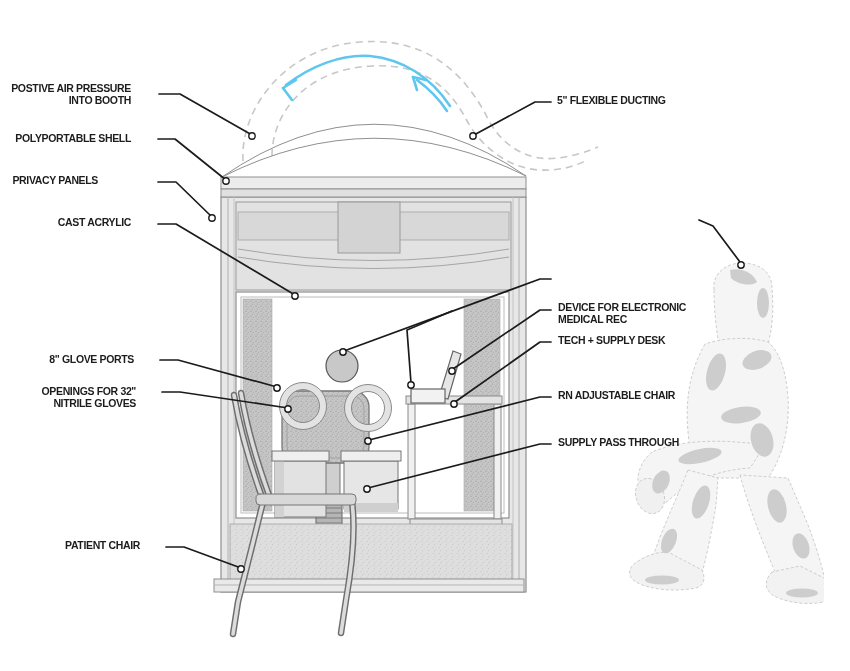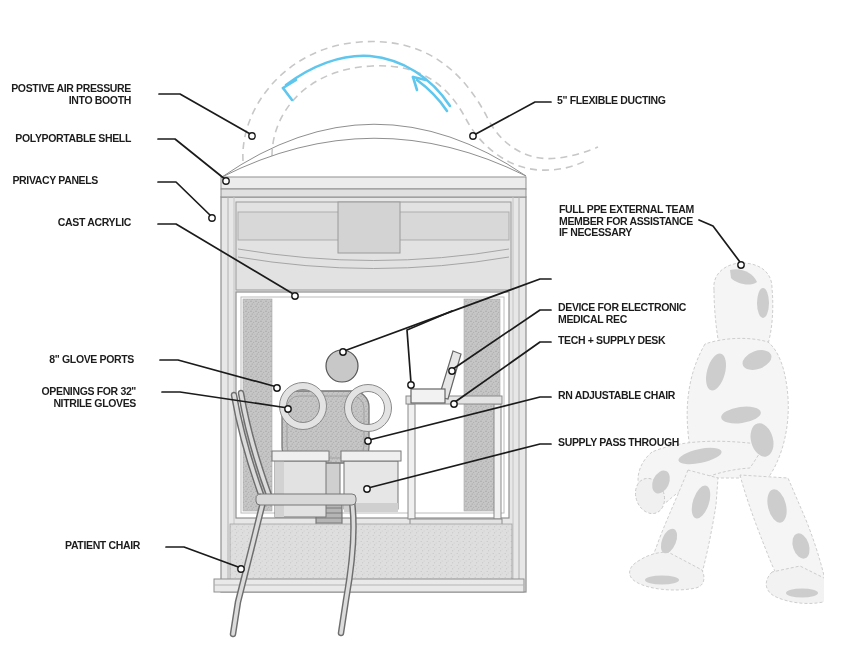--- a/index.html
+++ b/index.html
@@ -214,22 +214,19 @@
 INTO BOOTH</div>
 <div class="label r" style="right:693px;top:133px;">POLYPORTABLE SHELL</div>
 <div class="label r" style="right:726px;top:175px;">PRIVACY PANELS</div>
 <div class="label r" style="right:693px;top:217px;">CAST ACRYLIC</div>
 <div class="label r" style="right:690px;top:354px;">8" GLOVE PORTS</div>
 <div class="label r" style="right:688px;top:386px;">OPENINGS FOR 32"
 NITRILE GLOVES</div>
 <div class="label r" style="right:684px;top:540px;">PATIENT CHAIR</div>
 
 <div class="label" style="left:557px;top:95px;">5" FLEXIBLE DUCTING</div>
-<div class="label" style="left:559px;top:204px;">FULL PPE EXTERNAL TEAM
-MEMBER FOR ASSISTANCE
-IF NECESSARY</div>
 <div class="label" style="left:558px;top:302px;">DEVICE FOR ELECTRONIC
 MEDICAL REC</div>
 <div class="label" style="left:558px;top:335px;">TECH + SUPPLY DESK</div>
 <div class="label" style="left:558px;top:390px;">RN ADJUSTABLE CHAIR</div>
 <div class="label" style="left:558px;top:437px;">SUPPLY PASS THROUGH</div>
 
 </div>
 
 </body></html>

